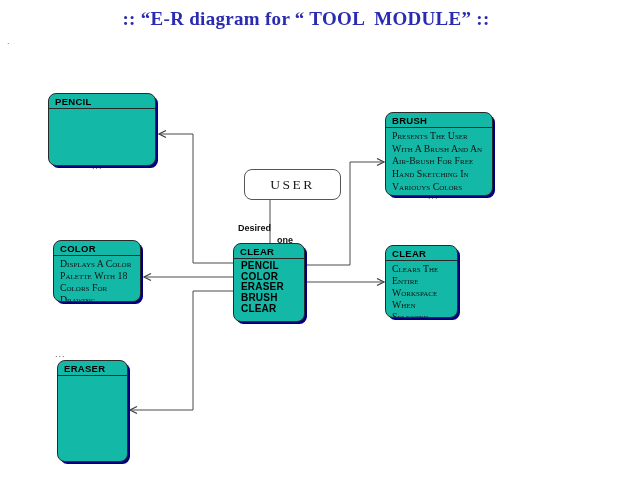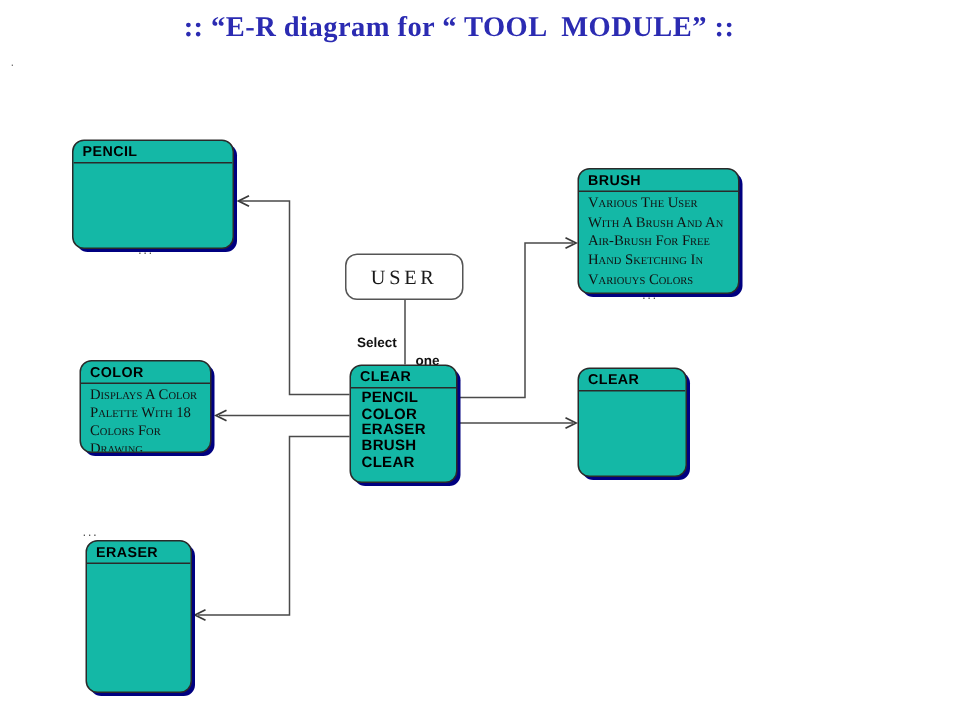--- a/index.html
+++ b/index.html
@@ -127,33 +127,33 @@
     <path class="arrow" d="M377,278.5 L384,282 L377,285.5"></path>
   </svg>
 
   <div class="ebox" style="left:48px;top:93px;width:108px;height:73px;">
     <div class="ebox-title">PENCIL</div>
   </div>
   <div class="dots" style="left:92px;top:164px;">...</div>
 
   <div class="ebox" style="left:385px;top:112px;width:108px;height:84px;">
     <div class="ebox-title">BRUSH</div>
-    <div class="ebox-body roomy">Various The User
+    <div class="ebox-body roomy">Presents The User
 With A Brush And An
 Air-Brush For Free
 Hand Sketching In
 Variouys Colors</div>
   </div>
   <div class="dots" style="left:428px;top:194px;">...</div>
 
-  <div class="user-box" style="left:230px;top:169px;width:79px;height:31px;justify-content:center;">
+  <div class="user-box" style="left:244px;top:169px;width:97px;height:31px;justify-content:center;">
     <span class="user-label">USER</span>
   </div>
 
-  <div class="rel-label" style="left:238px;top:223px;">Select</div>
+  <div class="rel-label" style="left:238px;top:223px;">Desired</div>
   <div class="rel-label" style="left:277px;top:235px;">one</div>
 
   <div class="ebox" style="left:53px;top:240px;width:88px;height:62px;">
     <div class="ebox-title">COLOR</div>
     <div class="ebox-body tight">Displays A Color
 Palette With 18
 Colors For
 Drawing</div>
   </div>
 
@@ -163,20 +163,25 @@
       <div class="menu-item">PENCIL</div>
       <div class="menu-item">COLOR</div>
       <div class="menu-item">ERASER</div>
       <div class="menu-item">BRUSH</div>
       <div class="menu-item">CLEAR</div>
     </div>
   </div>
 
   <div class="ebox" style="left:385px;top:245px;width:73px;height:73px;">
     <div class="ebox-title">CLEAR</div>
+    <div class="ebox-body tight">Clears The
+Entire
+Workspace
+When
+Selected</div>
   </div>
 
   <div class="dots" style="left:55px;top:352px;">...</div>
   <div class="ebox" style="left:57px;top:360px;width:71px;height:102px;">
     <div class="ebox-title">ERASER</div>
   </div>
 
 </div>
 
 </body></html>

